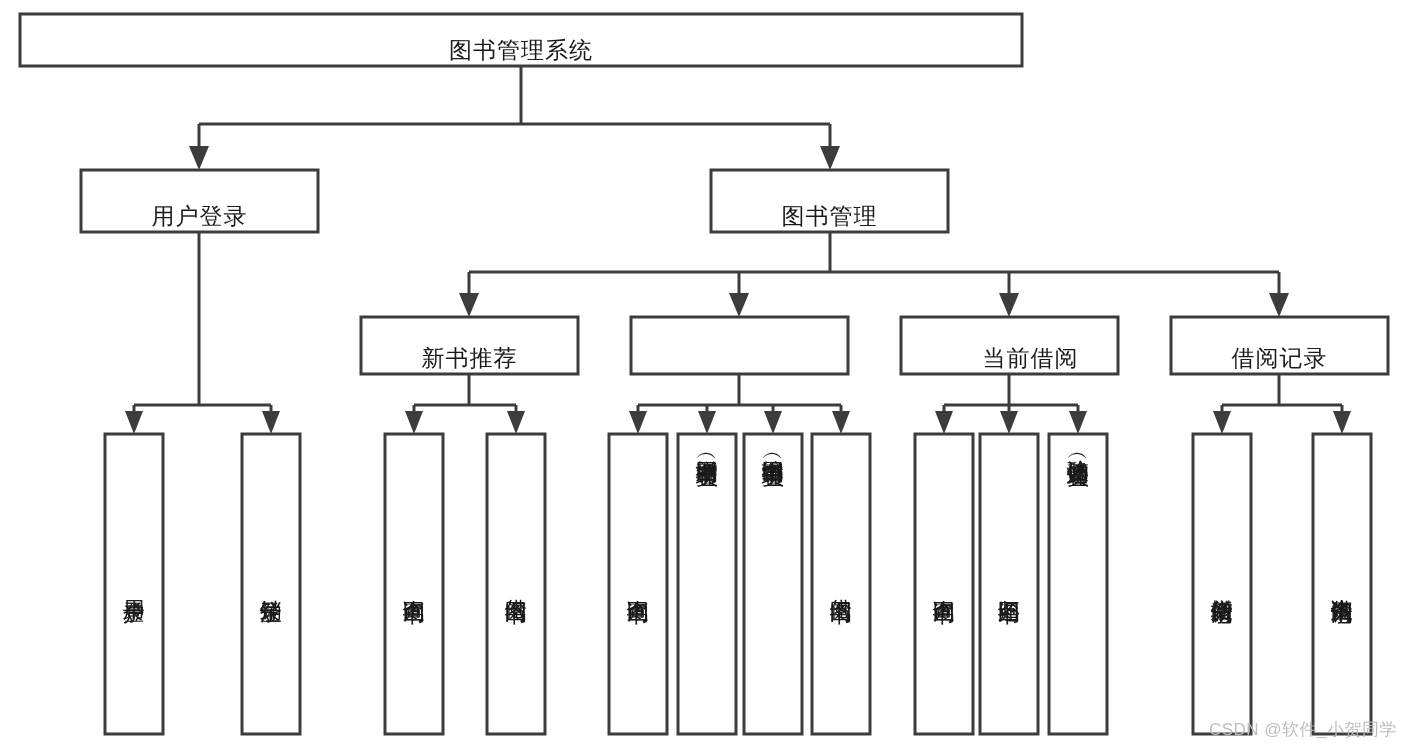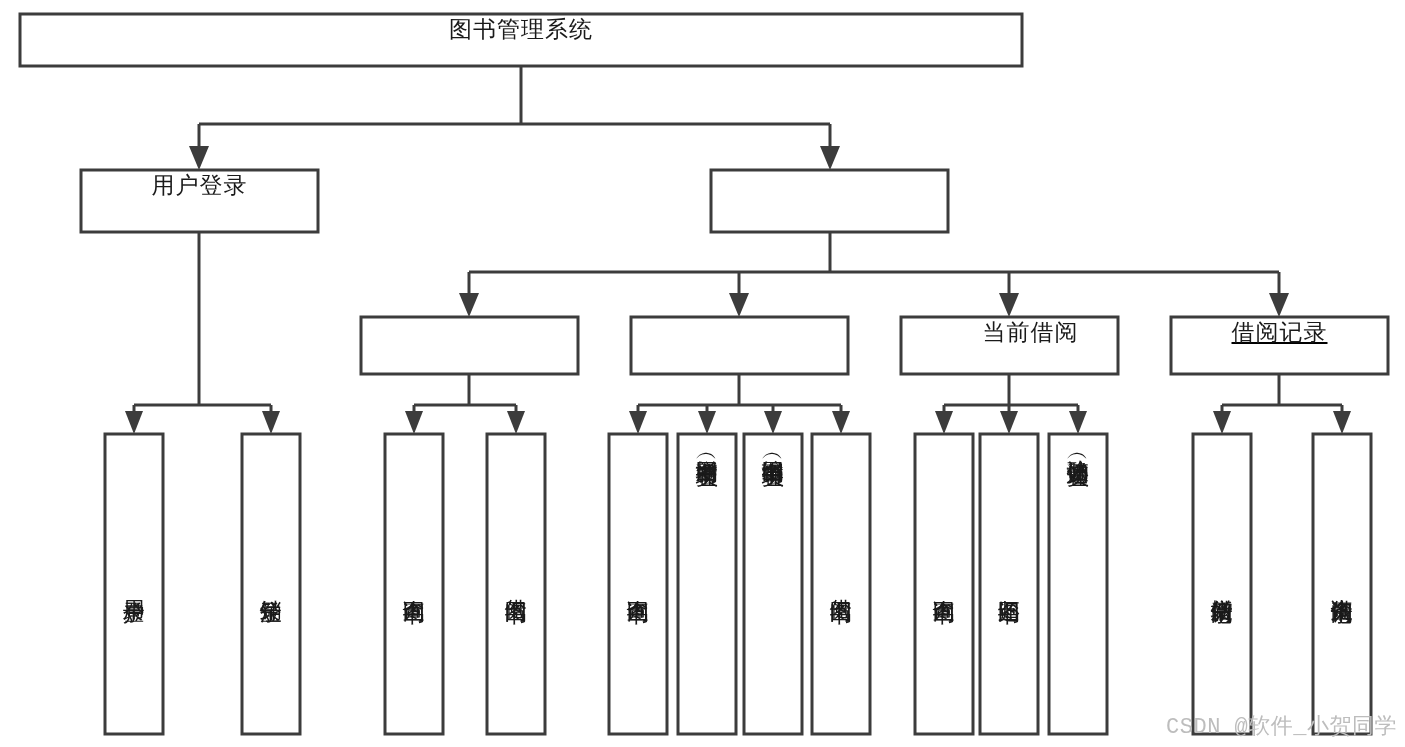--- a/index.html
+++ b/index.html
@@ -34,22 +34,22 @@
     fill: none;
   }
   .arrow-head {
     fill: #3c3c3c;
     stroke: none;
   }
   .watermark {
     position: absolute;
     right: 8px;
     bottom: 6px;
-    font-family: Liberation Mono, monospace;
-    font-size: 22px;
+    font-family: Liberation Sans, sans-serif;
+    font-size: 17px;
     color: #bdbdbd;
     white-space: nowrap;
     letter-spacing: 0.5px;
   }
   .vlabel-wrap {
     position: absolute;
     display: flex;
     align-items: center;
     justify-content: center;
     pointer-events: none;
@@ -60,21 +60,21 @@
     font-family: "Liberation Sans", "DejaVu Sans", sans-serif;
     font-size: 22px;
     line-height: 1.06;
     color: #1a1a1a;
     white-space: nowrap;
     letter-spacing: 1px;
   }
   .hlabel-wrap {
     position: absolute;
     display: flex;
-    align-items: flex-start;
+    align-items: flex-end;
     justify-content: center;
     pointer-events: none;
   }
   .hlabel-text {
     font-family: "Liberation Sans", "DejaVu Sans", sans-serif;
     font-size: 23px;
     color: #1a1a1a;
     white-space: nowrap;
     letter-spacing: 1px;
   }
@@ -185,25 +185,31 @@
 
   </svg>
 
   <div class="hlabel-wrap" style="left:20px;top:14px;width:1002px;height:52px;">
     <span class="hlabel-text">图书管理系统</span>
   </div>
 
   <div class="hlabel-wrap" style="left:81px;top:170px;width:237px;height:62px;">
     <span class="hlabel-text">用户登录</span>
   </div>
-
+  <div class="hlabel-wrap" style="left:711px;top:170px;width:237px;height:62px;">
+    <span class="hlabel-text">图书管理</span>
+  </div>
+
+  <div class="hlabel-wrap" style="left:361px;top:317px;width:217px;height:57px;">
+    <span class="hlabel-text">新书推荐</span>
+  </div>
   <div class="hlabel-wrap" style="left:901px;top:317px;width:259px;height:57px;">
     <span class="hlabel-text">当前借阅</span>
   </div>
-  <div class="hlabel-wrap" style="left:1171px;top:317px;width:217px;height:57px;text-decoration:underline;">
+  <div class="hlabel-wrap" style="left:1171px;top:317px;width:217px;height:57px;">
     <span class="hlabel-text">借阅记录</span>
   </div>
 
   <div class="vlabel-wrap" style="left:105px;top:434px;width:58px;height:300px;">
     <span class="vlabel-text">用户登录</span>
   </div>
   <div class="vlabel-wrap" style="left:242px;top:434px;width:58px;height:300px;">
     <span class="vlabel-text">注销登录</span>
   </div>
   <div class="vlabel-wrap" style="left:385px;top:434px;width:58px;height:300px;">

